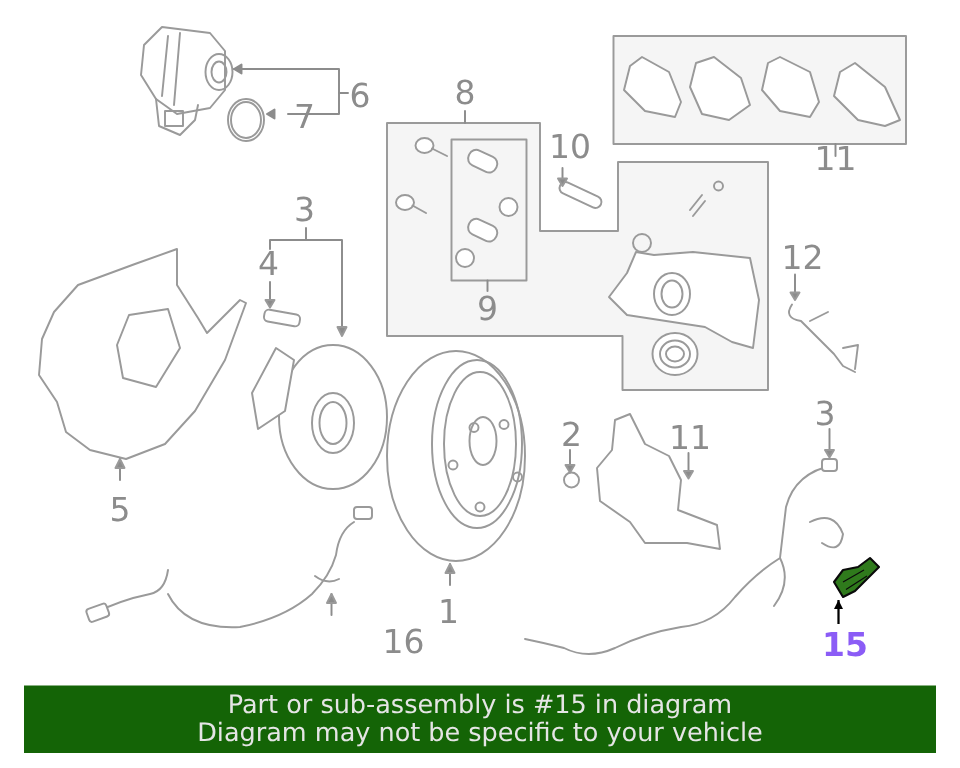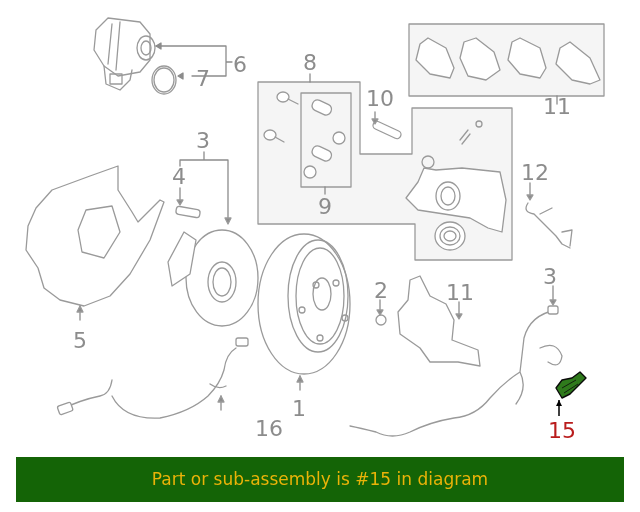--- a/index.html
+++ b/index.html
@@ -1,21 +1,21 @@
 <!DOCTYPE html>
 <html><head>
 <meta charset="utf-8">
 <style>
   html, body { margin: 0; padding: 0; background: #ffffff; }
   body { width: 640px; height: 512px; position: relative; overflow: hidden; font-family: "DejaVu Sans", sans-serif; }
   #diagram { position: absolute; left: 0; top: 0; width: 640px; height: 512px; }
   .callout { position: absolute; font-family: "DejaVu Sans", sans-serif; font-size: 22px; color: #8c8c8c; line-height: 1; }
-  .callout.highlight { color: #b91c1c; font-weight: normal; }
+  .callout.highlight { color: #8b5cf6; font-weight: bold; }
   #banner { position: absolute; left: 16px; top: 457px; width: 608px; height: 45px; background: #146406; display: flex; flex-direction: column; align-items: center; justify-content: center; }
-  #banner span { font-family: "DejaVu Sans", sans-serif; font-size: 17px; line-height: 19px; color: #eab308; }
+  #banner span { font-family: "DejaVu Sans", sans-serif; font-size: 17px; line-height: 19px; color: #e5e5e5; }
 </style>
 </head>
 <body>
 
 <svg id="diagram" viewBox="0 0 640 512" width="640" height="512" xmlns="http://www.w3.org/2000/svg">
   <g fill="none" stroke="#9a9a9a" stroke-width="1.3" stroke-linejoin="round" stroke-linecap="round">
 
     <g>
       <path d="M96,30 L108,18 L140,22 L150,34 L150,60 L140,72 L118,76 L104,66 L94,50 Z" fill="#fff"></path>
       <ellipse cx="146" cy="48" rx="9" ry="12"></ellipse>
@@ -151,13 +151,14 @@
 <span class="callout" style="left:366px;top:88px;">10</span>
 <span class="callout" style="left:543px;top:96px;">11</span>
 <span class="callout" style="left:521px;top:162px;">12</span>
 <span class="callout" style="left:446px;top:282px;">11</span>
 <span class="callout" style="left:543px;top:266px;">3</span>
 <span class="callout highlight" style="left:548px;top:420px;">15</span>
 <span class="callout" style="left:209px;top:418px;margin-left:46px;">16</span>
 
 <div id="banner">
   <span>Part or sub-assembly is #15 in diagram</span>
+  <span>Diagram may not be specific to your vehicle</span>
 </div>
 
 </body></html>

